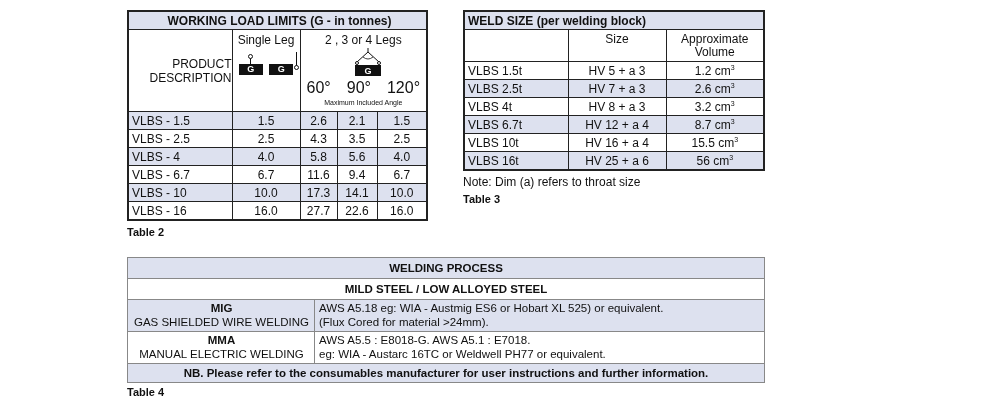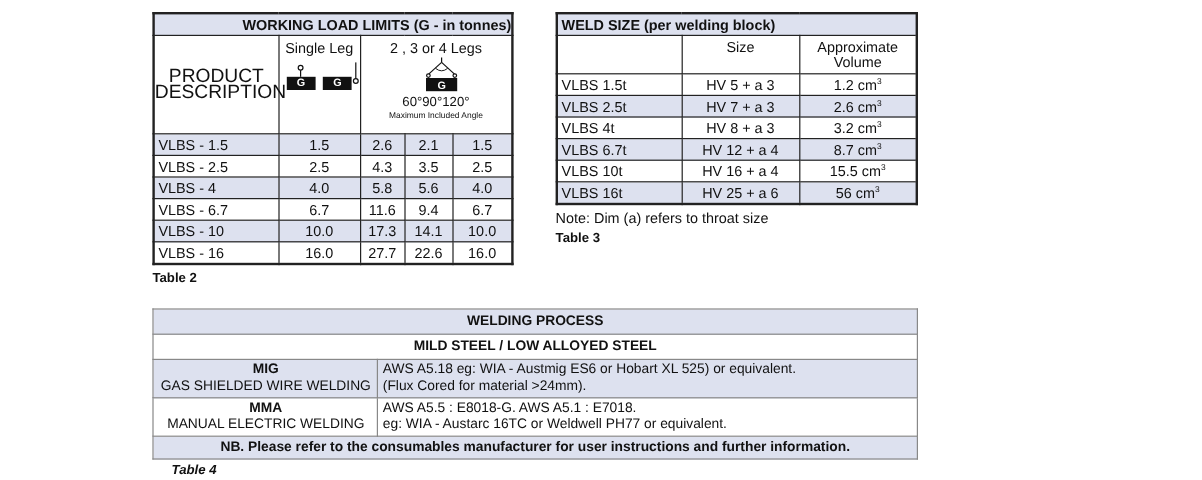--- a/index.html
+++ b/index.html
@@ -8,21 +8,21 @@
       font-family: "Liberation Sans", sans-serif; color: #111;
     }
     .abs { position: absolute; }
     table { border-collapse: collapse; position: absolute; table-layout: fixed; }
     td, th { padding: 0; font-weight: normal; }
     .shade { background: #dde1ef; }
     
     #t2 { left: 127px; top: 10px; width: 301px; border: 2px solid #222; }
     #t2 td { border: 1px solid #222; font-size: 12px; height: 17px; text-align: center; }
     #t2 td.name { text-align: left; padding-left: 3px; }
-    #t2 .title { text-align: right; font-weight: bold; font-size: 12px; padding-left: 4px; height: 17px; }
+    #t2 .title { text-align: center; font-weight: bold; font-size: 12px; padding-left: 4px; height: 17px; }
     
     #t3 { left: 463px; top: 10px; width: 300px; border: 2px solid #222; }
     #t3 td { border: 1px solid #222; font-size: 12px; height: 17px; text-align: center; }
     #t3 td.name { text-align: left; padding-left: 3px; }
     #t3 .title { text-align: left; font-weight: bold; font-size: 12px; padding-left: 3px; }
     sup { font-size: 7px; vertical-align: 5px; }
     
     #t4 { left: 127px; top: 257px; width: 637px; border: 1px solid #888; }
     #t4 td { border: 1px solid #888; font-size: 11.5px; }
     #t4 .center-bold { text-align: center; font-weight: bold; height: 20px; margin-top: 30px; }
@@ -44,21 +44,21 @@
       <col style="width:68px">
       <col style="width:37px">
       <col style="width:40px">
       <col style="width:50px">
   </colgroup>
   <tbody>
       <tr class="shade">
     <td colspan="5" class="title">WORKING LOAD LIMITS (G - in tonnes)</td>
   </tr>
   <tr>
-    <td style="height:81px; font-size:16px; line-height:14px;">
+    <td style="height:81px; font-size:12px; line-height:14px;text-align:right;">
       <span>PRODUCT DESCRIPTION</span>
     </td>
     <td style="vertical-align:top; padding-top:3px;">
       <div>Single Leg</div>
       <div style="margin-top:14px; white-space:nowrap;">
         <span class="icon-g">
           <span>G</span>
           <span style="position:absolute;left:11px;top:-8px;width:1px;height:8px;background:#111;"></span>
           <span style="position:absolute;left:9px;top:-10px;width:3px;height:3px;border:1px solid #111;border-radius:50%;background:#fff;"></span>
         </span>
@@ -76,21 +76,21 @@
           <line x1="20" y1="1" x2="20" y2="5" stroke="#111" stroke-width="1"></line>
           <line x1="20" y1="5" x2="9" y2="15" stroke="#111" stroke-width="1"></line>
           <line x1="20" y1="5" x2="31" y2="15" stroke="#111" stroke-width="1"></line>
           <path d="M15 10 Q20 14 25 10" stroke="#111" fill="none" stroke-width="0.8"></path>
           <circle cx="9" cy="16" r="1.5" fill="#fff" stroke="#111"></circle>
           <circle cx="31" cy="16" r="1.5" fill="#fff" stroke="#111"></circle>
           <rect x="7" y="18" width="26" height="11" fill="#111"></rect>
           <text x="20" y="27" font-size="9" font-weight="bold" fill="#fff" text-anchor="middle" font-family="Liberation Sans, sans-serif">G</text>
         </svg>
       </div>
-      <div style="display:flex; justify-content:center; padding:0 6px; font-size:11px; margin-top:2px;">
+      <div style="display:flex; justify-content:flex-end; padding:0 6px; font-size:16px; margin-top:2px;gap:16px;">
         <span>60°</span>
         <span>90°</span>
         <span>120°</span>
       </div>
       <div style="font-size:7px; margin-top:2px;">Maximum Included Angle</div>
     </td>
   </tr>
   <tr class="shade">
     <td class="name">VLBS - 1.5</td>
     <td>1.5</td>
@@ -217,13 +217,13 @@
     <td class="desc">
       <div>AWS A5.5 : E8018-G. AWS A5.1 : E7018.</div>
       <div>eg: WIA - Austarc 16TC or Weldwell PH77 or equivalent.</div>
     </td>
   </tr>
   <tr class="shade">
     <td colspan="2" class="center-bold" style="height:18px;">NB. Please refer to the consumables manufacturer for user instructions and further information.</td>
   </tr>
 </tbody>
   </table>
-<div class="abs caption" style="left:143px; top:386px;font-style:italic;">Table 4</div>
+<div class="abs caption" style="left:127px; top:386px;">Table 4</div>
 
 </body></html>

